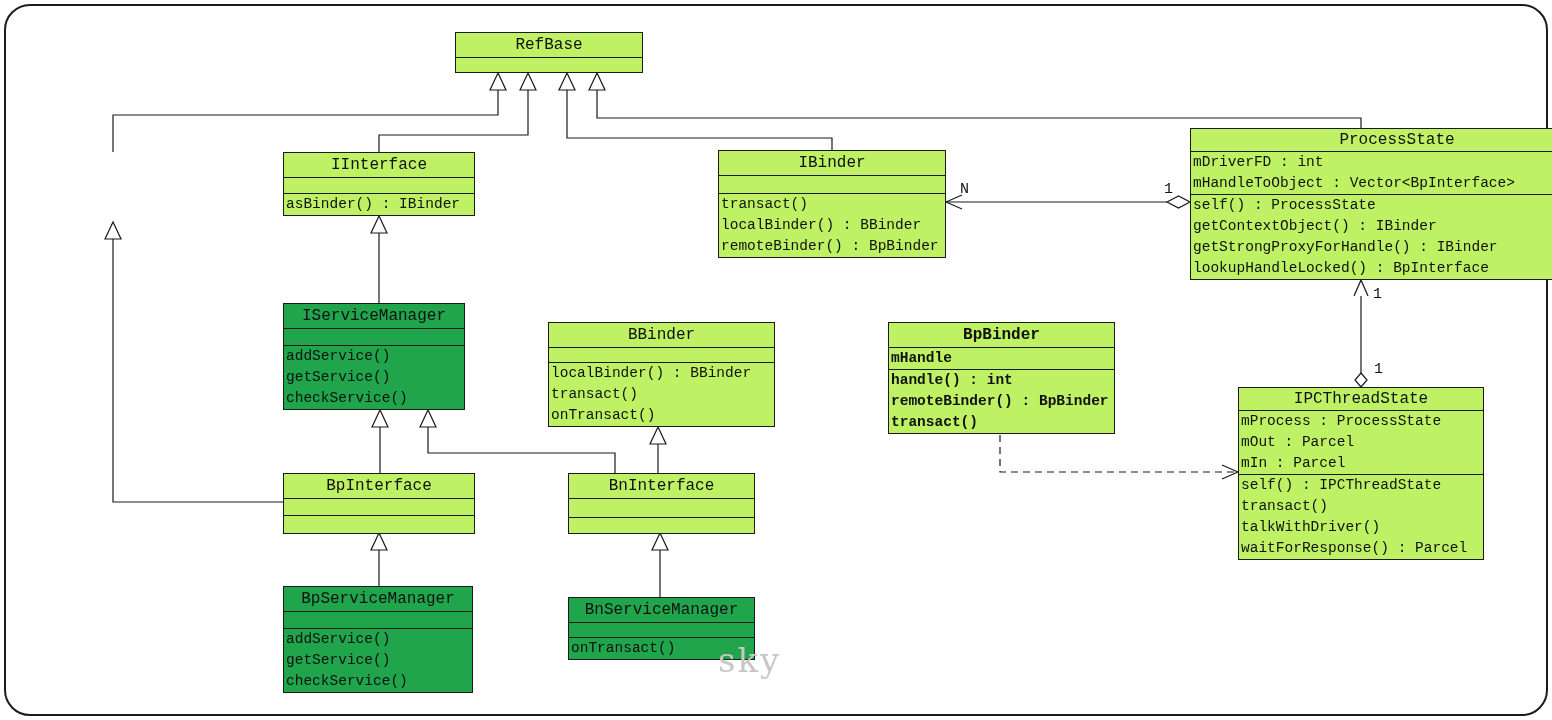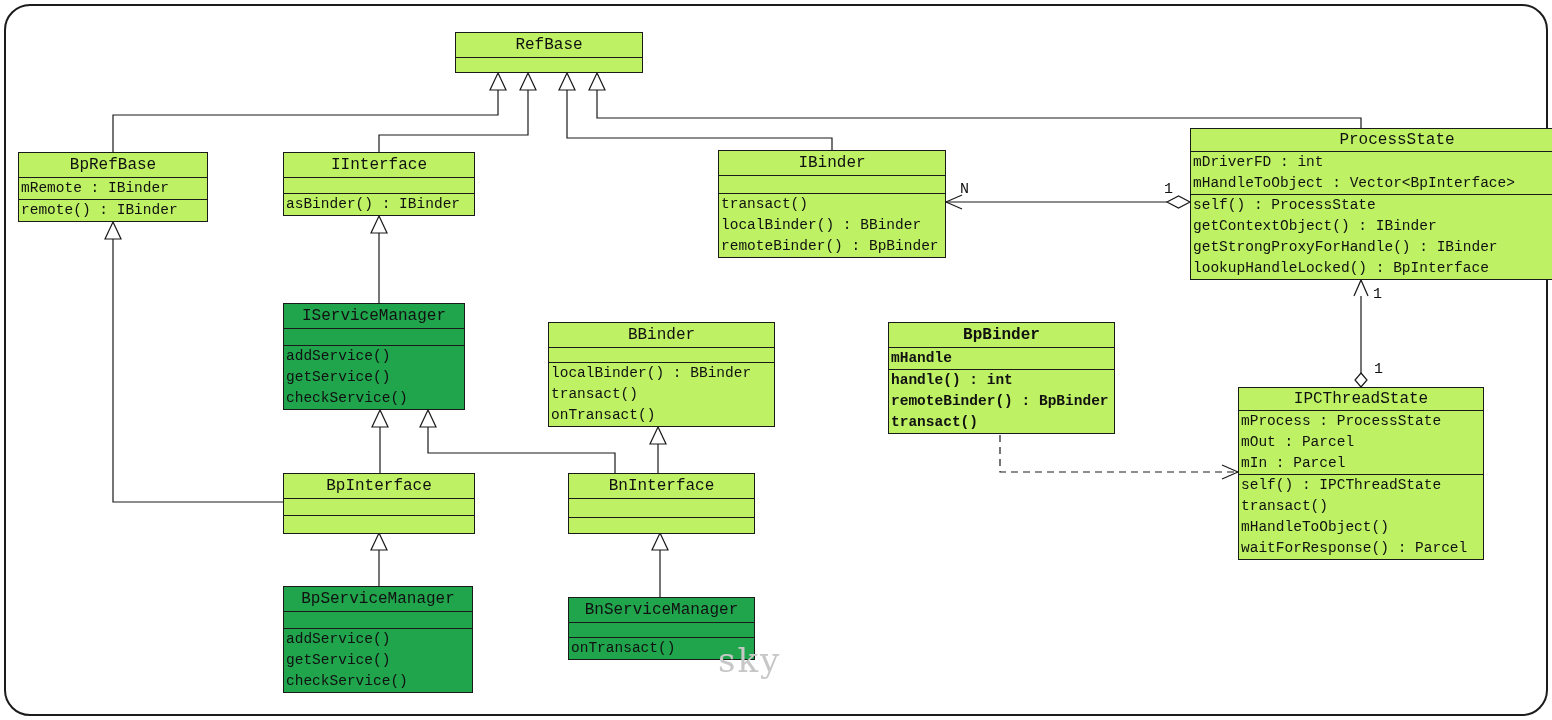--- a/index.html
+++ b/index.html
@@ -114,29 +114,20 @@
       <line x1="1238" y1="472" x2="1222" y2="465"></line>
         <line x1="1238" y1="472" x2="1222" y2="479"></line>
     </g>
   </svg>
 
   <div class="cls" style="left:455px;top:32px;width:188px;">
     <div class="title">RefBase</div>
     <div class="comp" style="min-height:14px;"></div>
   </div>
 
-  <div class="cls" style="left:18px;top:152px;width:190px;">
-    <div class="title">BpRefBase</div>
-    <div class="comp">
-        <div class="member">mRemote : IBinder</div>
-      </div>
-    <div class="comp">
-        <div class="member">remote() : IBinder</div>
-      </div>
-  </div>
 
   <div class="cls" style="left:283px;top:152px;width:192px;">
     <div class="title">IInterface</div>
     <div class="comp" style="min-height:15px;"></div>
     <div class="comp">
         <div class="member">asBinder() : IBinder</div>
       </div>
   </div>
 
   <div class="cls" style="left:718px;top:150px;width:228px;">
@@ -198,21 +189,21 @@
   <div class="cls" style="left:1238px;top:387px;width:246px;">
     <div class="title" style="line-height:18px;">IPCThreadState</div>
     <div class="comp">
         <div class="member">mProcess : ProcessState</div>
         <div class="member">mOut : Parcel</div>
         <div class="member">mIn : Parcel</div>
       </div>
     <div class="comp">
         <div class="member">self() : IPCThreadState</div>
         <div class="member">transact()</div>
-        <div class="member">mHandleToObject()</div>
+        <div class="member">talkWithDriver()</div>
         <div class="member">waitForResponse() : Parcel</div>
       </div>
   </div>
 
   <div class="cls" style="left:283px;top:473px;width:192px;">
     <div class="title">BpInterface</div>
     <div class="comp" style="min-height:16px;"></div>
     <div class="comp" style="min-height:17px;"></div>
   </div>
 

